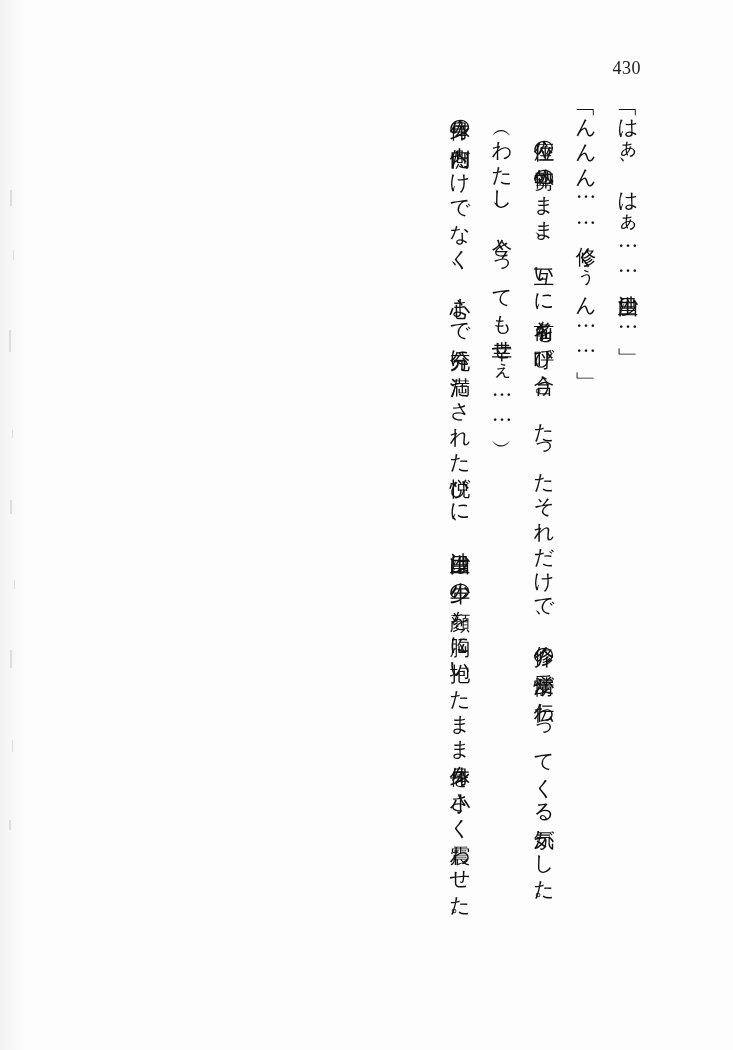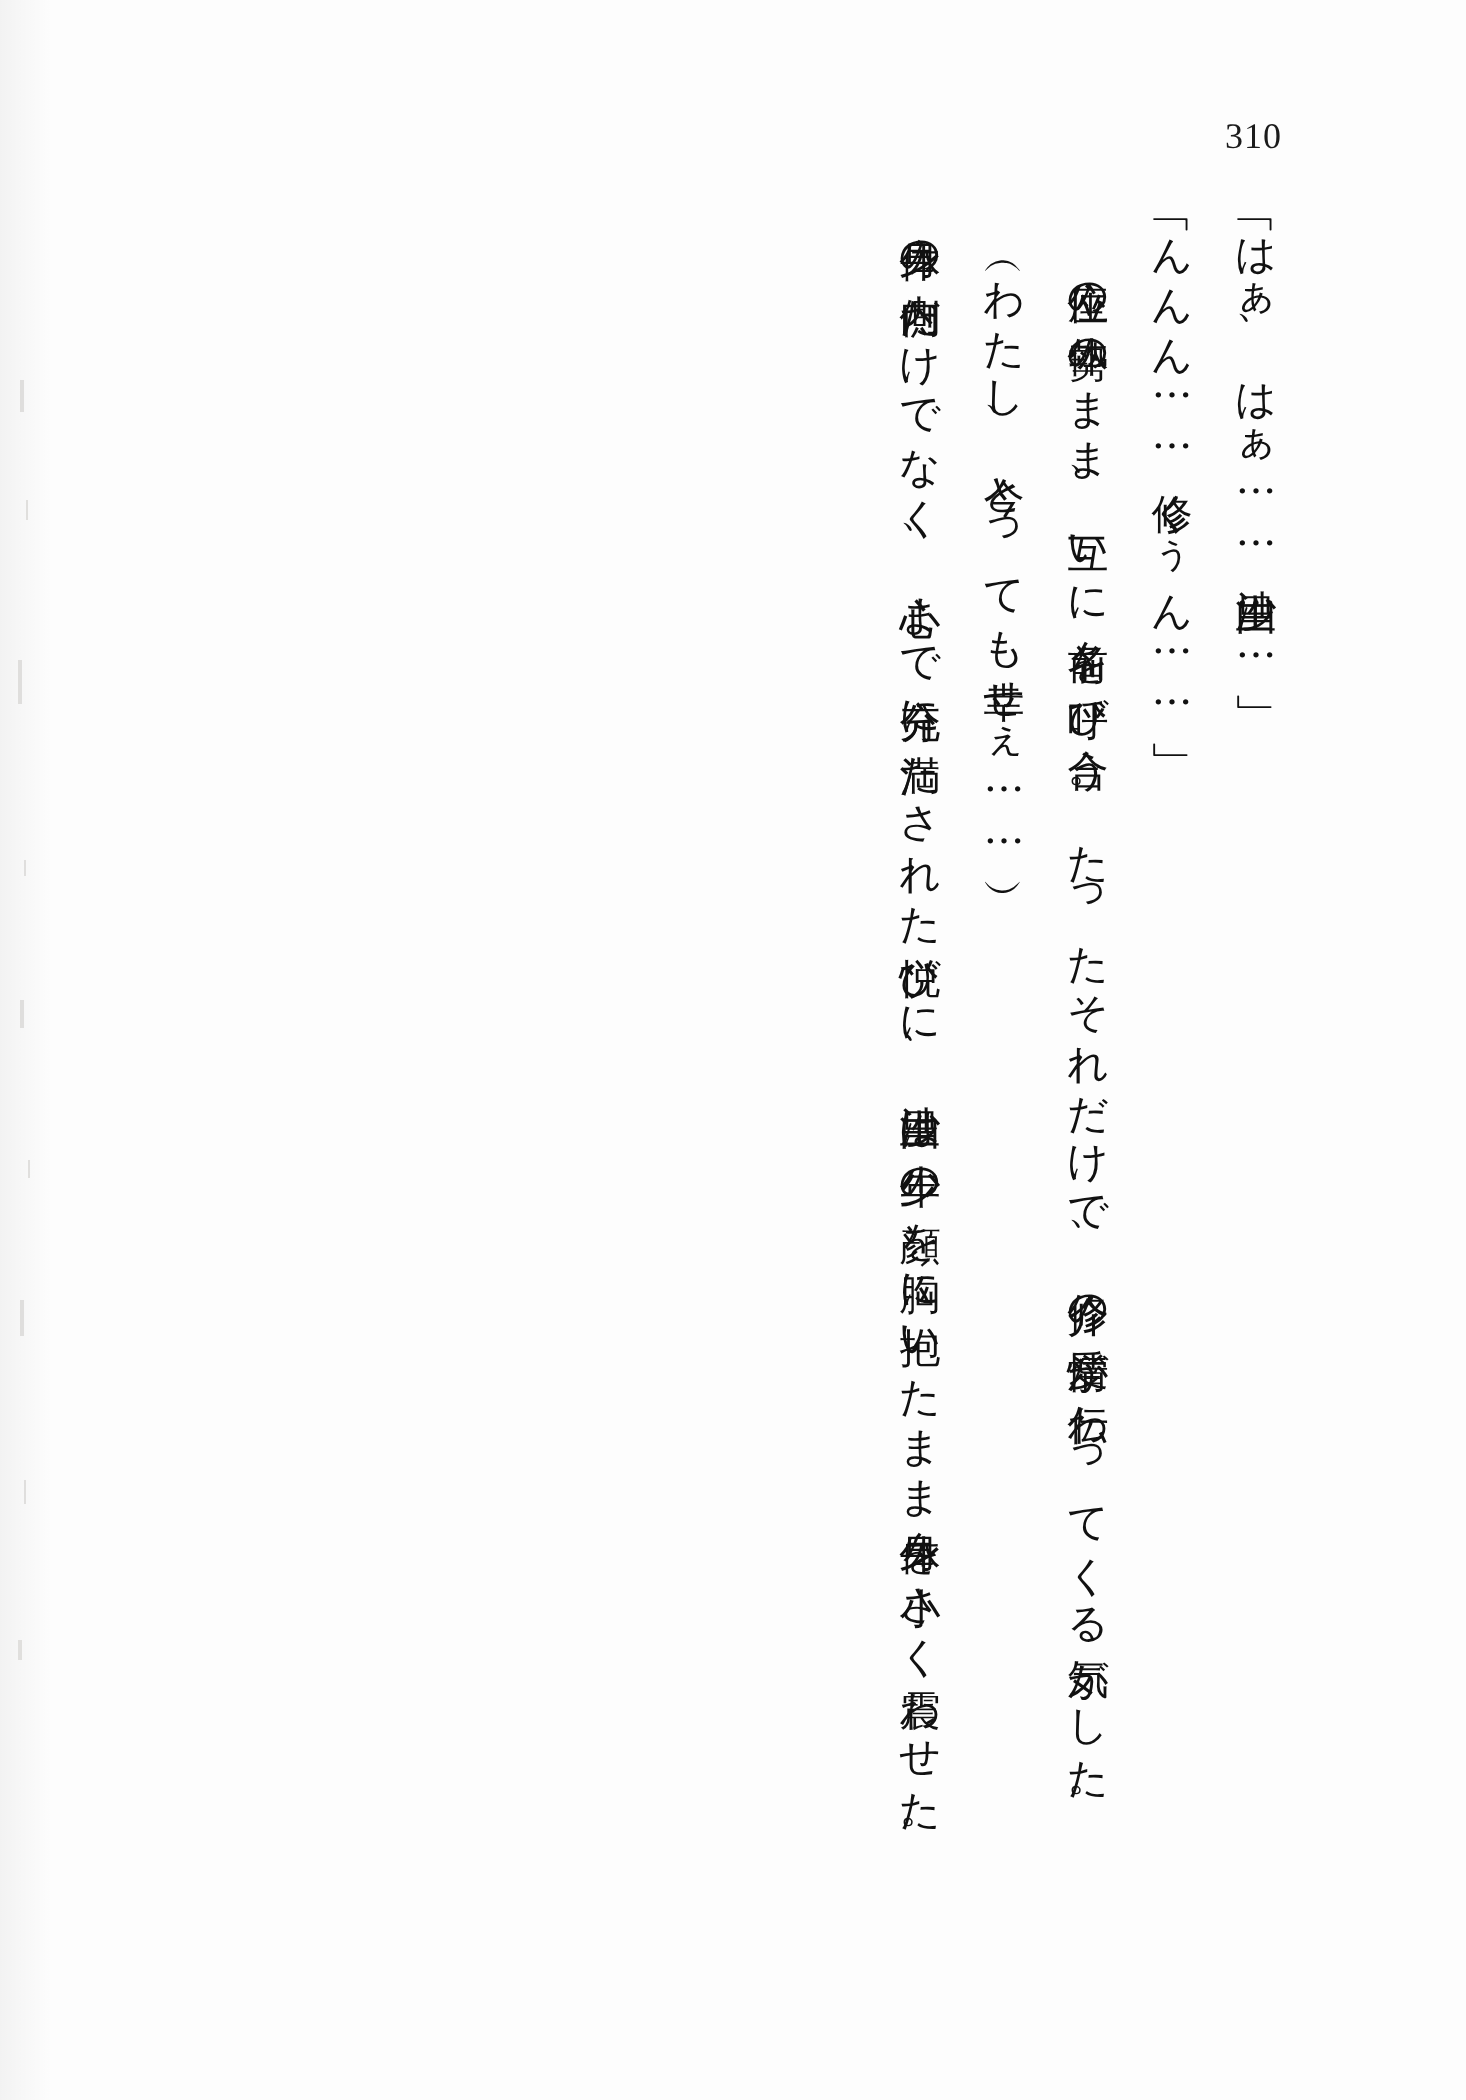--- a/index.html
+++ b/index.html
@@ -86,21 +86,21 @@
     <i style="left:5px;  top:70px;  width:1px; height:10px;"></i>
     <i style="left:1px;  top:150px; width:2px; height:22px;"></i>
     <i style="left:4px;  top:250px; width:1px; height:8px;"></i>
     <i style="left:2px;  top:320px; width:2px; height:14px;"></i>
     <i style="left:6px;  top:400px; width:1px; height:9px;"></i>
     <i style="left:2px;  top:470px; width:2px; height:18px;"></i>
     <i style="left:4px;  top:560px; width:1px; height:12px;"></i>
     <i style="left:1px;  top:640px; width:2px; height:10px;"></i>
   </div>
 
-  <div class="page-number">310</div>
+  <div class="page-number">430</div>
 
   <div class="vtext">
     <p>「はぁ、はぁ……沙由里……」</p>
     <p>「んんん……修くぅん……」</p>
     <p class="indent">座位の体勢のまま、互いに名前を呼び合う。たったそれだけで、修介の愛情が伝わってくる気がした。</p>
     <p class="indent">（わたし、今とっても幸せぇ……）</p>
     <p>身体の内側だけでなく、心まで充分に満たされた悦びに、沙由里は少年の顔を胸に抱いたまま身体を小さく震わせた。</p>
   </div>
 
 </div>

